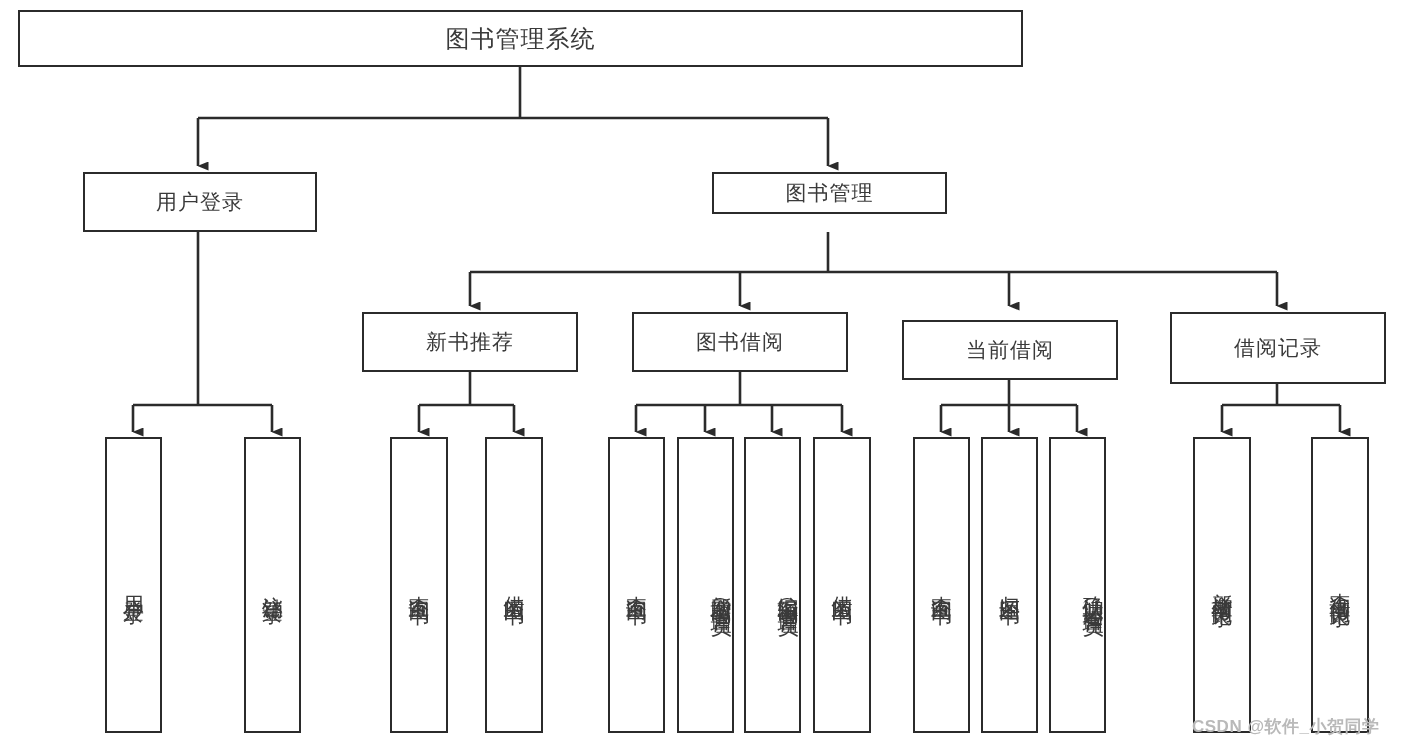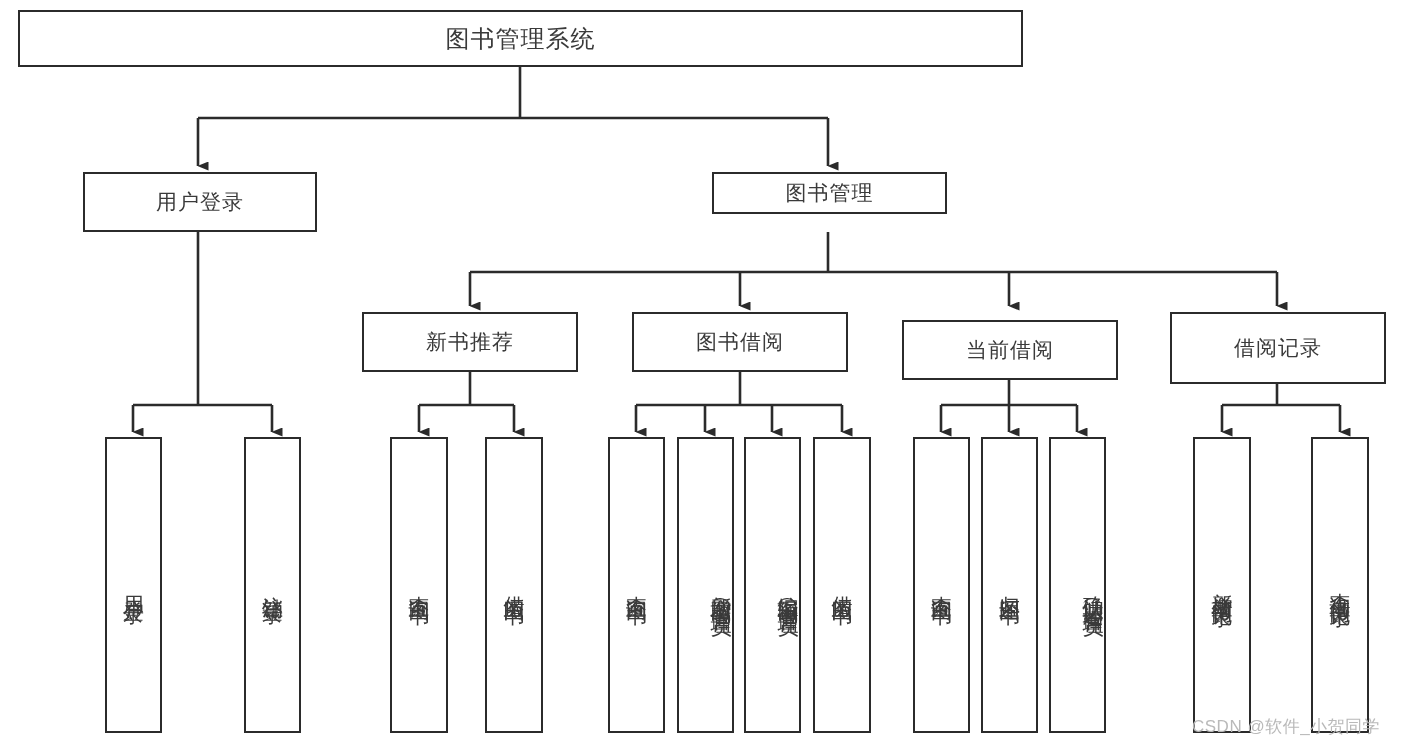--- a/index.html
+++ b/index.html
@@ -7,21 +7,21 @@
   #canvas{position:relative;width:1405px;height:747px;background:#ffffff;overflow:hidden;}
   svg#wires{position:absolute;left:0;top:0;width:1405px;height:747px;pointer-events:none;}
   .node{position:absolute;box-sizing:border-box;border:2.5px solid #2b2b2b;background:#ffffff;
         display:flex;align-items:center;justify-content:center;color:#3a3a3a;}
   .node.h{font-size:21px;letter-spacing:1px;white-space:nowrap;}
   .node.v{writing-mode:vertical-rl;text-orientation:upright;font-size:21px;letter-spacing:3px;
           align-items:flex-start;justify-content:center;padding-top:14px;line-height:1.05;}
   .node.v.mid{align-items:center;padding-top:0;}
   #root-node{font-size:24px;}
   .watermark{position:absolute;color:#b9b9b9;font-size:17px;white-space:nowrap;
-             letter-spacing:.5px;}
+             letter-spacing:.5px;font-weight:bold;}
 </style>
 </head>
 <body>
 
 <div id="canvas">
 
   <svg id="wires" viewBox="0 0 1405 747">
     <defs>
       <marker id="arw" markerWidth="9" markerHeight="11" refX="4.5" refY="10.5" orient="auto" markerUnits="userSpaceOnUse">
         <path d="M0,0 L9,0 L4.5,11 Z" fill="#2b2b2b"></path>

